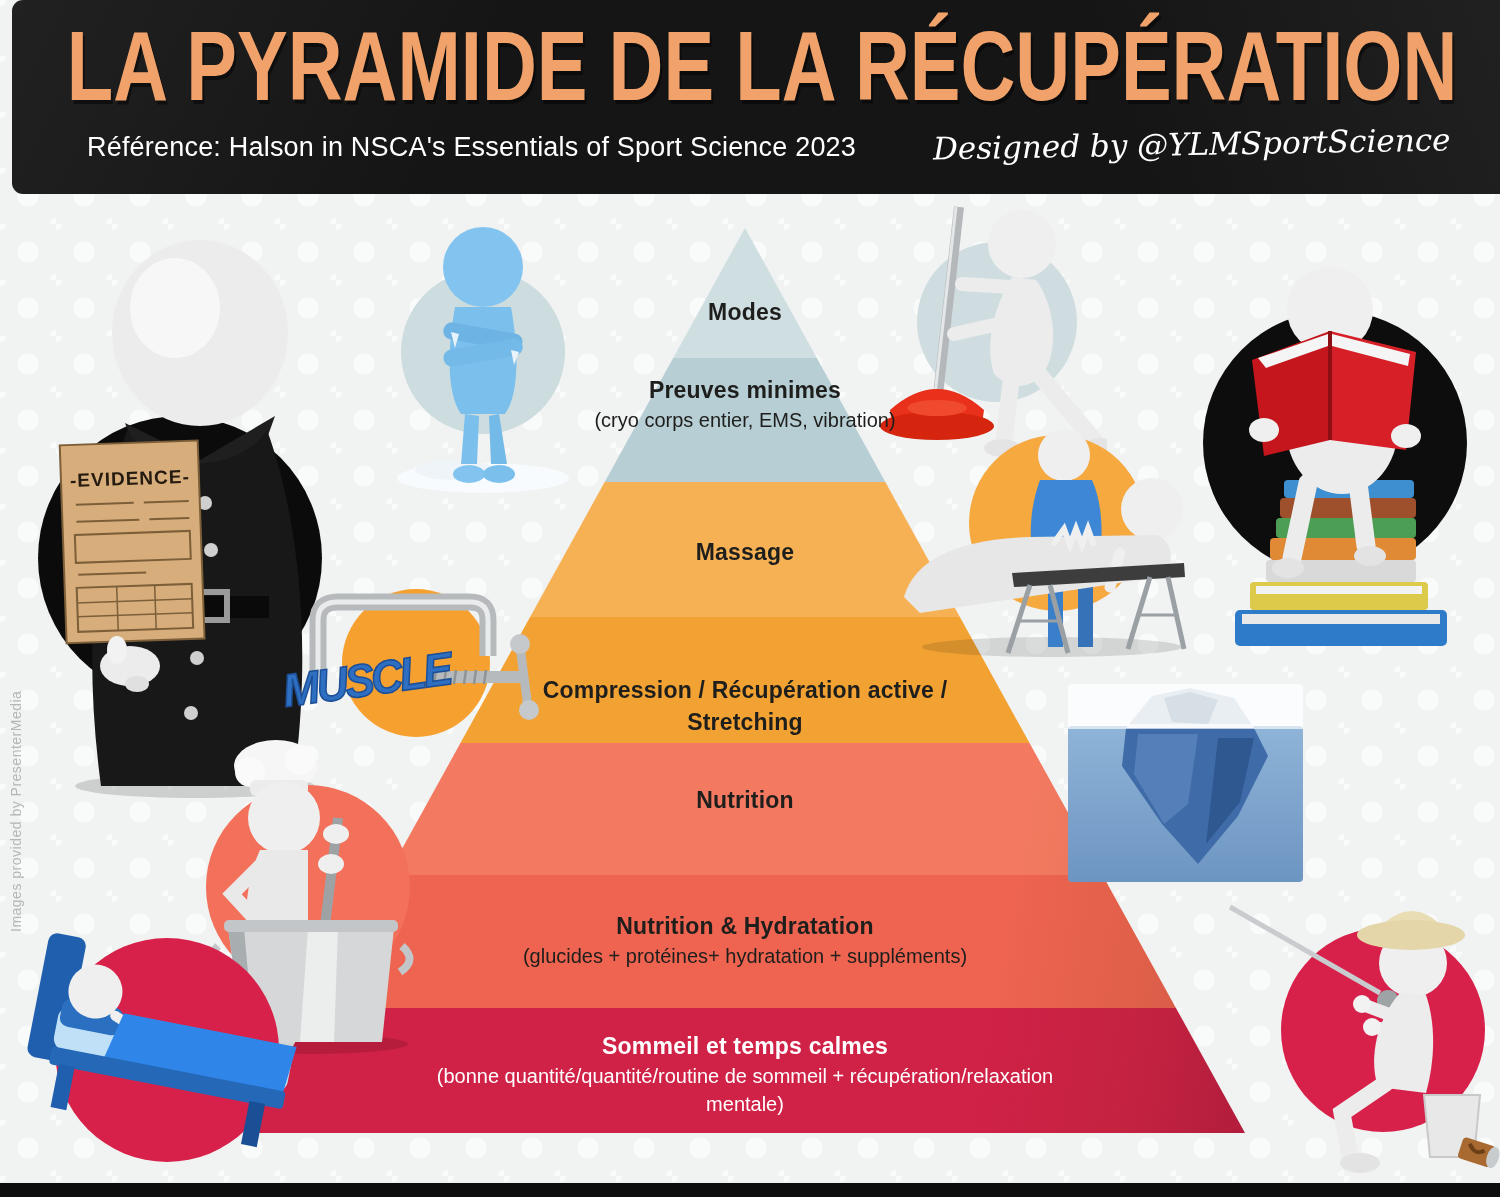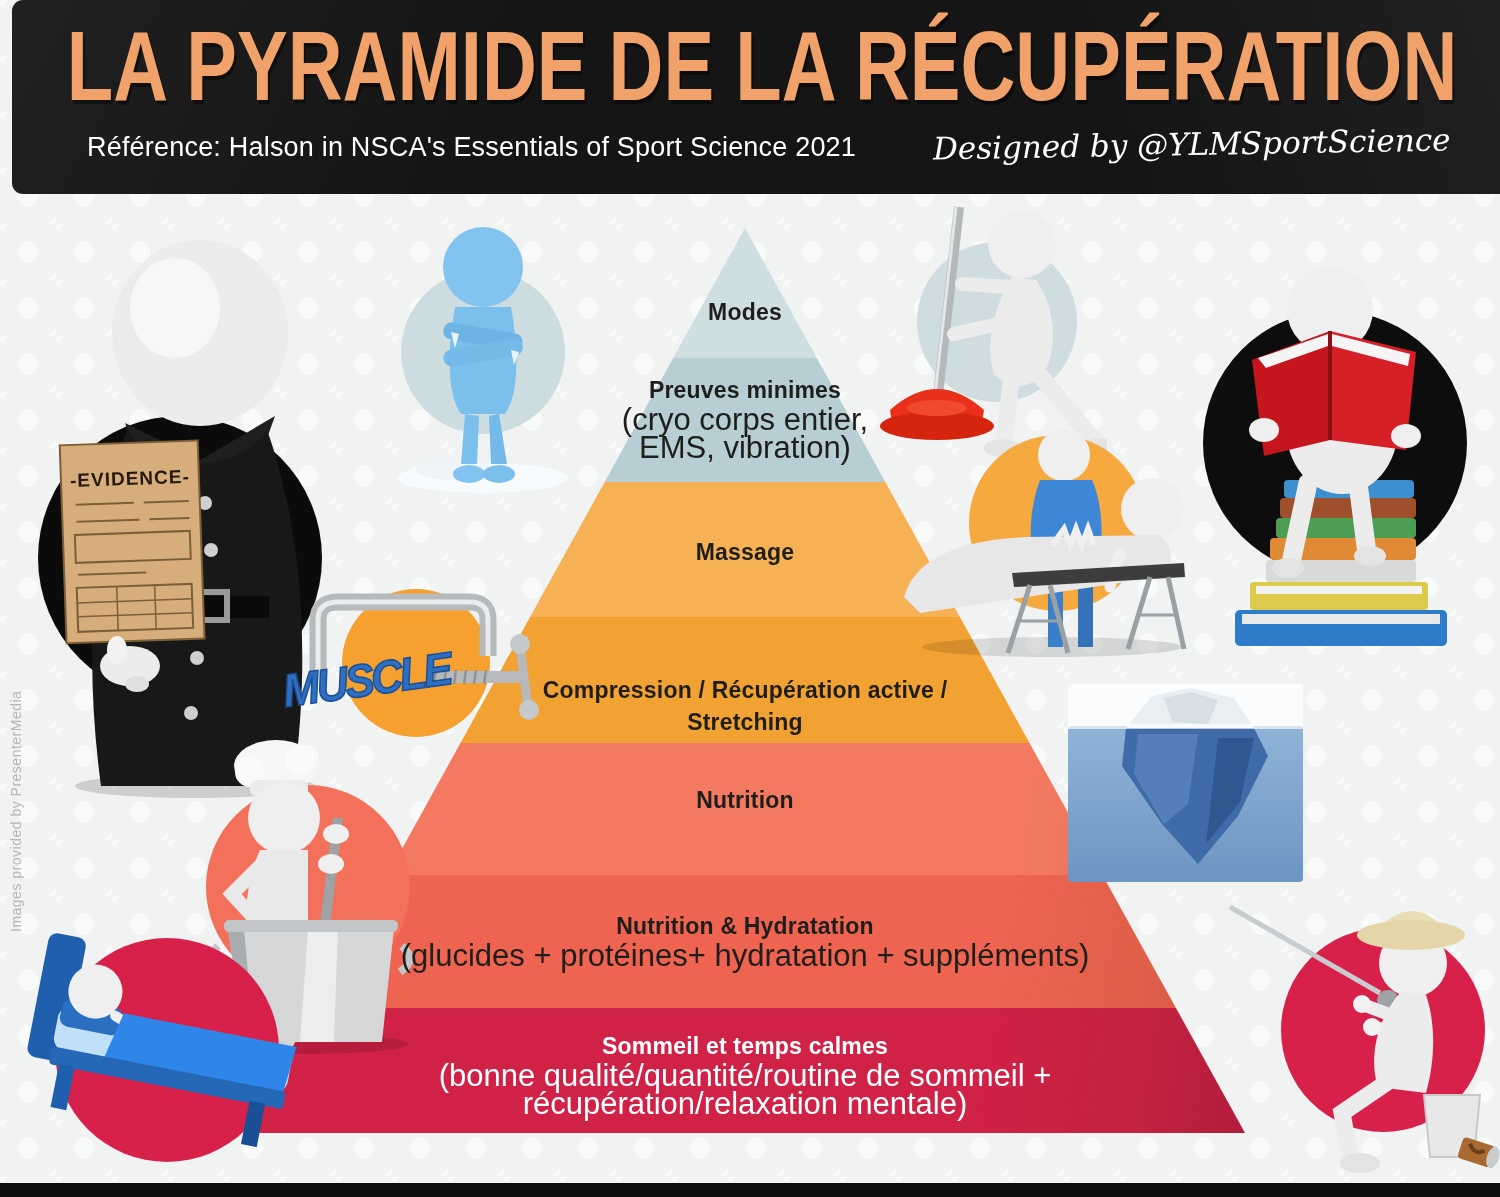--- a/index.html
+++ b/index.html
@@ -35,40 +35,40 @@
   .band-3{top:389px;height:126px;}
   .band-4{top:515px;height:132px;}
   .band-5{top:647px;height:133px;}
   .band-6{top:780px;height:125px;}
   .pyramid::after{content:"";position:absolute;inset:0;
     background:linear-gradient(100deg, transparent 76%, rgba(80,50,10,0.10) 90%, rgba(0,0,0,0.14) 100%);}
   
   .labels{position:absolute;inset:0;z-index:3;pointer-events:none;}
   .lvl{position:absolute;left:345px;width:800px;text-align:center;color:#1e1e1c;}
   .lvl-title{font-weight:bold;font-size:23px;line-height:32px;letter-spacing:0.2px;}
-  .lvl-sub{font-size:31px;line-height:28px;font-weight:400;}
+  .lvl-sub{font-size:20px;line-height:28px;font-weight:400;}
   .w330{display:inline-block;width:330px;}
   .w520{display:inline-block;width:520px;margin-top:24px;}
   .w680{display:inline-block;width:680px;}
   
   .illus{position:absolute;z-index:2;}
   
   .watermark{position:absolute;left:8px;top:612px;height:320px;color:#b4b7b7;
              font-size:14px;writing-mode:vertical-rl;transform:rotate(180deg);
              letter-spacing:0.5px;}
   .bottom-bar{position:absolute;left:0;top:1183px;width:100%;height:14px;background:#0d0d0d;}
 </style>
 </head>
 <body>
 
 <div class="page">
 
   <div class="header">
     <div class="title" style="color: rgb(241, 162, 107);">LA PYRAMIDE DE LA RÉCUPÉRATION</div>
-    <div class="reference">Référence:  Halson in NSCA's Essentials of Sport Science 2021</div>
+    <div class="reference">Référence:  Halson in NSCA's Essentials of Sport Science 2023</div>
     <div class="credit">Designed by @YLMSportScience</div>
   </div>
 
   <div class="pyramid">
     <div class="band band-0" style="background: rgb(207, 222, 225);"></div>
     <div class="band band-1" style="background: rgb(183, 206, 212);"></div>
     <div class="band band-2" style="background: rgb(247, 177, 85);"></div>
     <div class="band band-3" style="background: rgb(242, 162, 50);"></div>
     <div class="band band-4" style="background: rgb(243, 122, 96);"></div>
     <div class="band band-5" style="background: rgb(238, 100, 80);"></div>
@@ -302,20 +302,20 @@
     </div>
     <div class="lvl" style="top:784px">
       <div class="lvl-title" style="color: rgb(30, 30, 28);">Nutrition</div>
     </div>
     <div class="lvl" style="top:910px">
       <div class="lvl-title" style="color: rgb(30, 30, 28);">Nutrition &amp; Hydratation</div>
       <div class="lvl-sub" style="color: rgb(30, 30, 28);">(glucides + protéines+ hydratation + suppléments)</div>
     </div>
     <div class="lvl" style="top:1030px">
       <div class="lvl-title" style="color: rgb(255, 255, 255);">Sommeil et temps calmes</div>
-      <span class="lvl-sub w680" style="color: rgb(255, 255, 255);">(bonne qualité/quantité/routine de sommeil + récupération/relaxation mentale)</span>
+      <span class="lvl-sub w680" style="color: rgb(255, 255, 255);">(bonne quantité/quantité/routine de sommeil + récupération/relaxation mentale)</span>
     </div>
   </div>
 
   <div class="watermark">Images provided by PresenterMedia</div>
   <div class="bottom-bar"></div>
 
 </div>
 
 </body></html>

